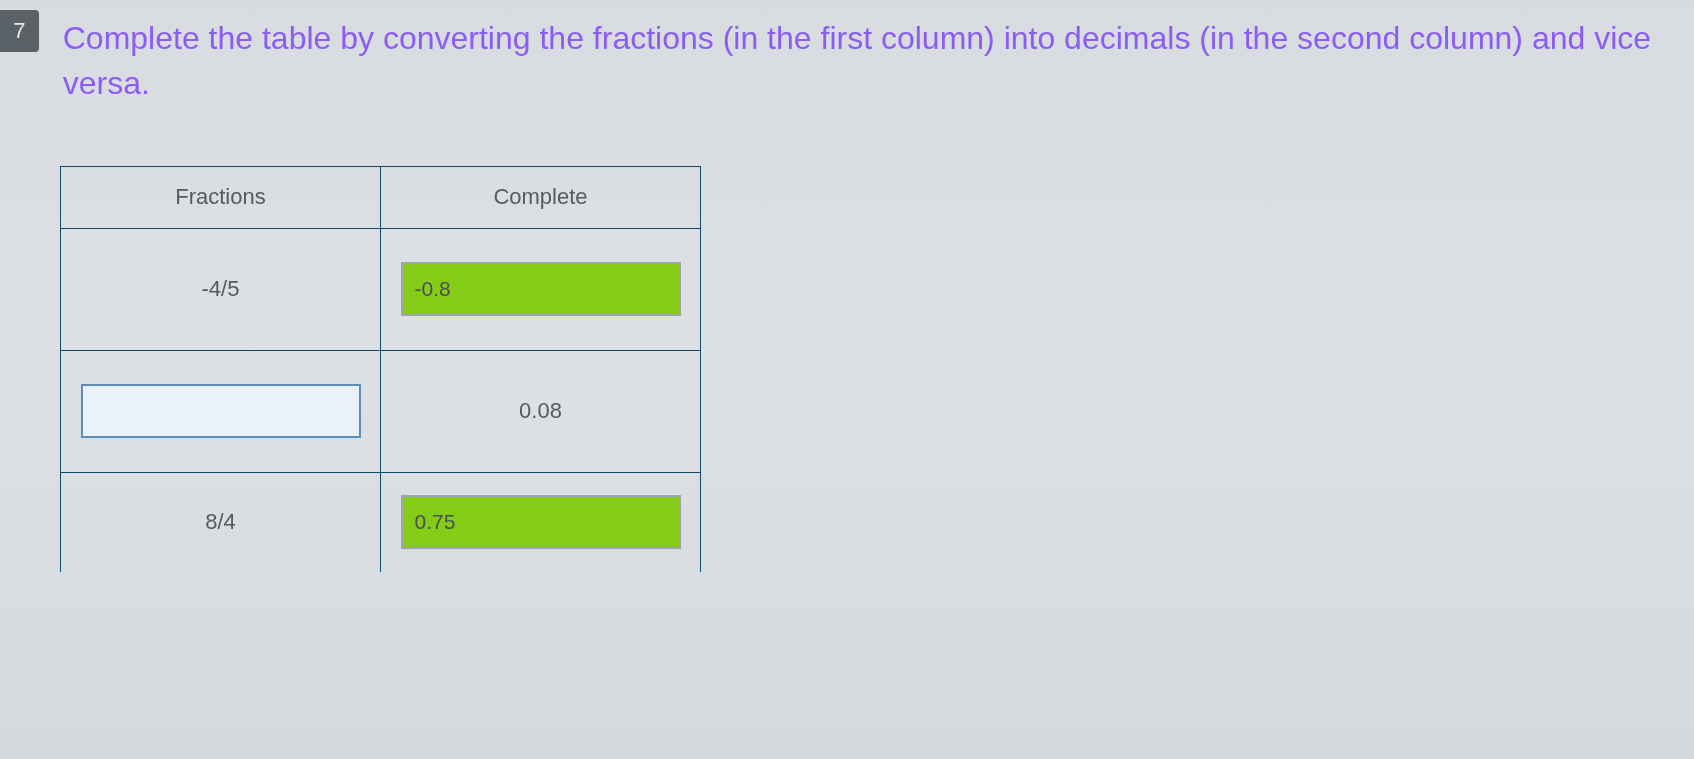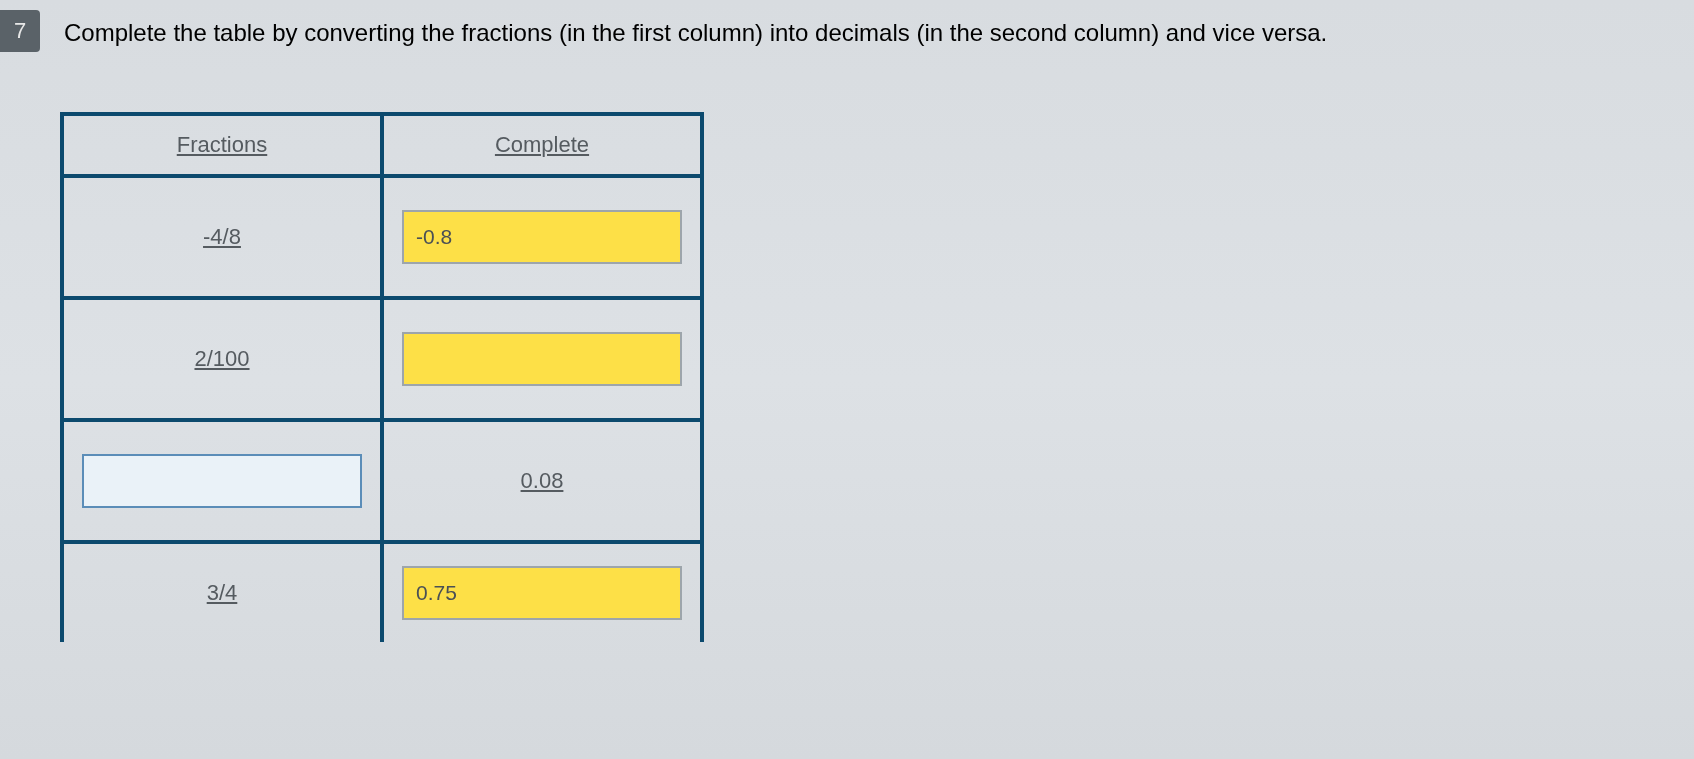--- a/index.html
+++ b/index.html
@@ -28,56 +28,55 @@
       height: 42px;
       display: flex;
       align-items: center;
       justify-content: center;
       font-size: 22px;
       margin-right: 24px;
       border-top-right-radius: 4px;
       border-bottom-right-radius: 4px;
     }
     .question-text {
-      font-size: 24px;
-      color: #000000;
+      font-size: 32px;
+      color: #8b5cf6;
       padding-top: 6px;
       line-height: 1.4;
     }
     .table-container {
       margin-left: 60px;
     }
     table {
       border-collapse: collapse;
       background: transparent;
     }
     th, td {
-      border: 4px solid #0c4a6e;
+      border: 1px solid #0c4a6e;
       text-align: center;
       vertical-align: middle;
       font-weight: normal;
       color: #555b60;
-      text-decoration: underline;
     }
     th {
       width: 320px;
       height: 62px;
       font-size: 22px;
       font-weight: normal;
     }
     td {
       width: 320px;
       height: 122px;
       font-size: 22px;
     }
     .input-field {
       width: 280px;
       height: 54px;
       border: 2px solid #9da5ab;
-      background: #fde047;
+      background: #84cc16;
       font-size: 21px;
       color: #4a5055;
       padding: 0 12px;
       font-family: Arial, Helvetica, sans-serif;
       outline: none;
     }
     .input-field.active {
       border: 2px solid #5b8db8;
       background: #eaf2f8;
     }
@@ -97,38 +96,32 @@
 <div class="table-container">
   <table>
     <thead>
       <tr>
         <th>Fractions</th>
         <th>Complete</th>
       </tr>
     </thead>
     <tbody>
       <tr>
-        <td>-4/8</td>
+        <td>-4/5</td>
         <td>
           <input type="text" class="input-field" value="-0.8" style="">
-        </td>
-      </tr>
-      <tr>
-        <td>2/100</td>
-        <td>
-          <input type="text" class="input-field" value="" style="">
         </td>
       </tr>
       <tr>
         <td>
           <input type="text" class="input-field active" value="" style="">
         </td>
         <td>0.08</td>
       </tr>
       <tr class="row4">
-        <td>3/4</td>
+        <td>8/4</td>
         <td>
           <input type="text" class="input-field" value="0.75" style="">
         </td>
       </tr>
     </tbody>
   </table>
 </div>
 
 </body></html>

